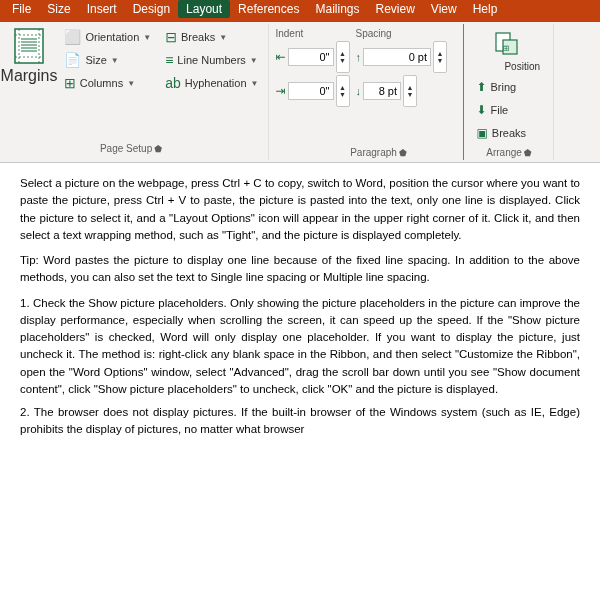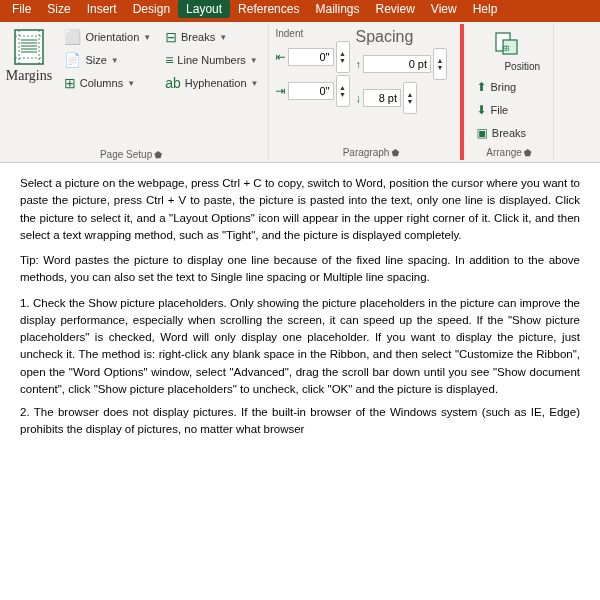--- a/index.html
+++ b/index.html
@@ -52,21 +52,21 @@
       display: flex;
       flex-direction: column;
       align-items: center;
       justify-content: center;
       width: 50px;
       height: 60px;
       cursor: pointer;
       border-radius: 3px;
       padding: 2px;
     }
-    .margins-btn .label { font-size: 14px; color: #323130; font-family: Liberation Serif, serif; }
+    .margins-btn .label { font-size: 16px; color: #323130; }
 
     
     .ribbon-col {
       display: flex;
       flex-direction: column;
       gap: 1px;
     }
 
     .ribbon-small-btn {
       display: flex;
@@ -81,21 +81,21 @@
       height: 22px;
     }
     .ribbon-small-btn .btn-icon { font-size: 14px; color: #217346; }
     .ribbon-small-btn .chevron { font-size: 8px; color: #605e5c; }
 
     
     .indent-spacing-group {
       display: flex;
       flex-direction: column;
       padding: 2px 6px;
-      border-right: 4px solid #ef4444;
+      border-right: 1px solid #ef4444;
       min-width: 195px;
     }
 
     .param-sub-row {
       display: flex;
       align-items: center;
       gap: 2px;
     }
 
     .arrow-btn {
@@ -250,21 +250,21 @@
           <span>Line Numbers</span>
           <span class="chevron">▼</span>
         </div>
         <div class="ribbon-small-btn">
           <span class="btn-icon">ab</span>
           <span>Hyphenation</span>
           <span class="chevron">▼</span>
         </div>
       </div>
 
-      <div style="position:absolute; bottom:2px; left:0; width:262px; display:flex; justify-content:center; align-items:center; font-size:10px; color:#605e5c;">
+      <div style="position:absolute; bottom:8px; left:0; width:262px; display:flex; justify-content:center; align-items:center; font-size:10px; color:#605e5c;">
         <span>Page Setup</span>
         <span style="font-size:9px; margin-left:2px; cursor:pointer;">⬟</span>
       </div>
     </div>
 
     <div class="indent-spacing-group" style="position:relative; padding-bottom:16px;">
       <div style="display:flex; gap:6px; padding:2px 0;">
 
         <div>
           <div style="font-size:10px; color:#605e5c; margin-bottom:2px;">Indent</div>
@@ -280,40 +280,40 @@
             <span style="font-size:12px; color:#217346;">⇥</span>
             <input class="number-input" type="text" value="0&quot;" style="width: 46px;">
             <div class="arrow-btn">
               <span>▲</span>
                 <span>▼</span>
             </div>
           </div>
         </div>
 
         <div>
-          <div style="font-size:16px; color:#605e5c; margin-bottom:2px;">Spacing</div>
+          <div style="font-size:10px; color:#605e5c; margin-bottom:2px;">Spacing</div>
           <div class="param-sub-row" style="margin-bottom:2px;">
             <span style="font-size:11px; color:#217346;">↑</span>
             <input class="number-input" type="text" value="0 pt" style="width: 68px;">
             <div class="arrow-btn">
               <span>▲</span>
                 <span>▼</span>
             </div>
           </div>
           <div class="param-sub-row">
             <span style="font-size:11px; color:#217346;">↓</span>
             <input class="number-input" type="text" value="8 pt" style="width: 38px;">
             <div class="arrow-btn">
               <span>▲</span>
                 <span>▼</span>
             </div>
           </div>
         </div>
       </div>
-      <div style="position:absolute; bottom:2px; left:6px; width:100%; display:flex; justify-content:center; align-items:center; font-size:10px; color:#605e5c;">
+      <div style="position:absolute; bottom:2px; left:12px; width:100%; display:flex; justify-content:center; align-items:center; font-size:10px; color:#605e5c;">
         <span>Paragraph</span>
         <span style="font-size:9px; margin-left:2px; cursor:pointer;">⬟</span>
       </div>
     </div>
 
     <div class="arrange-group" style="position:relative; padding-bottom:16px;">
       <div style="display:flex; gap:2px; padding:2px;">
 
         <div class="arrange-btn">
           <div>

